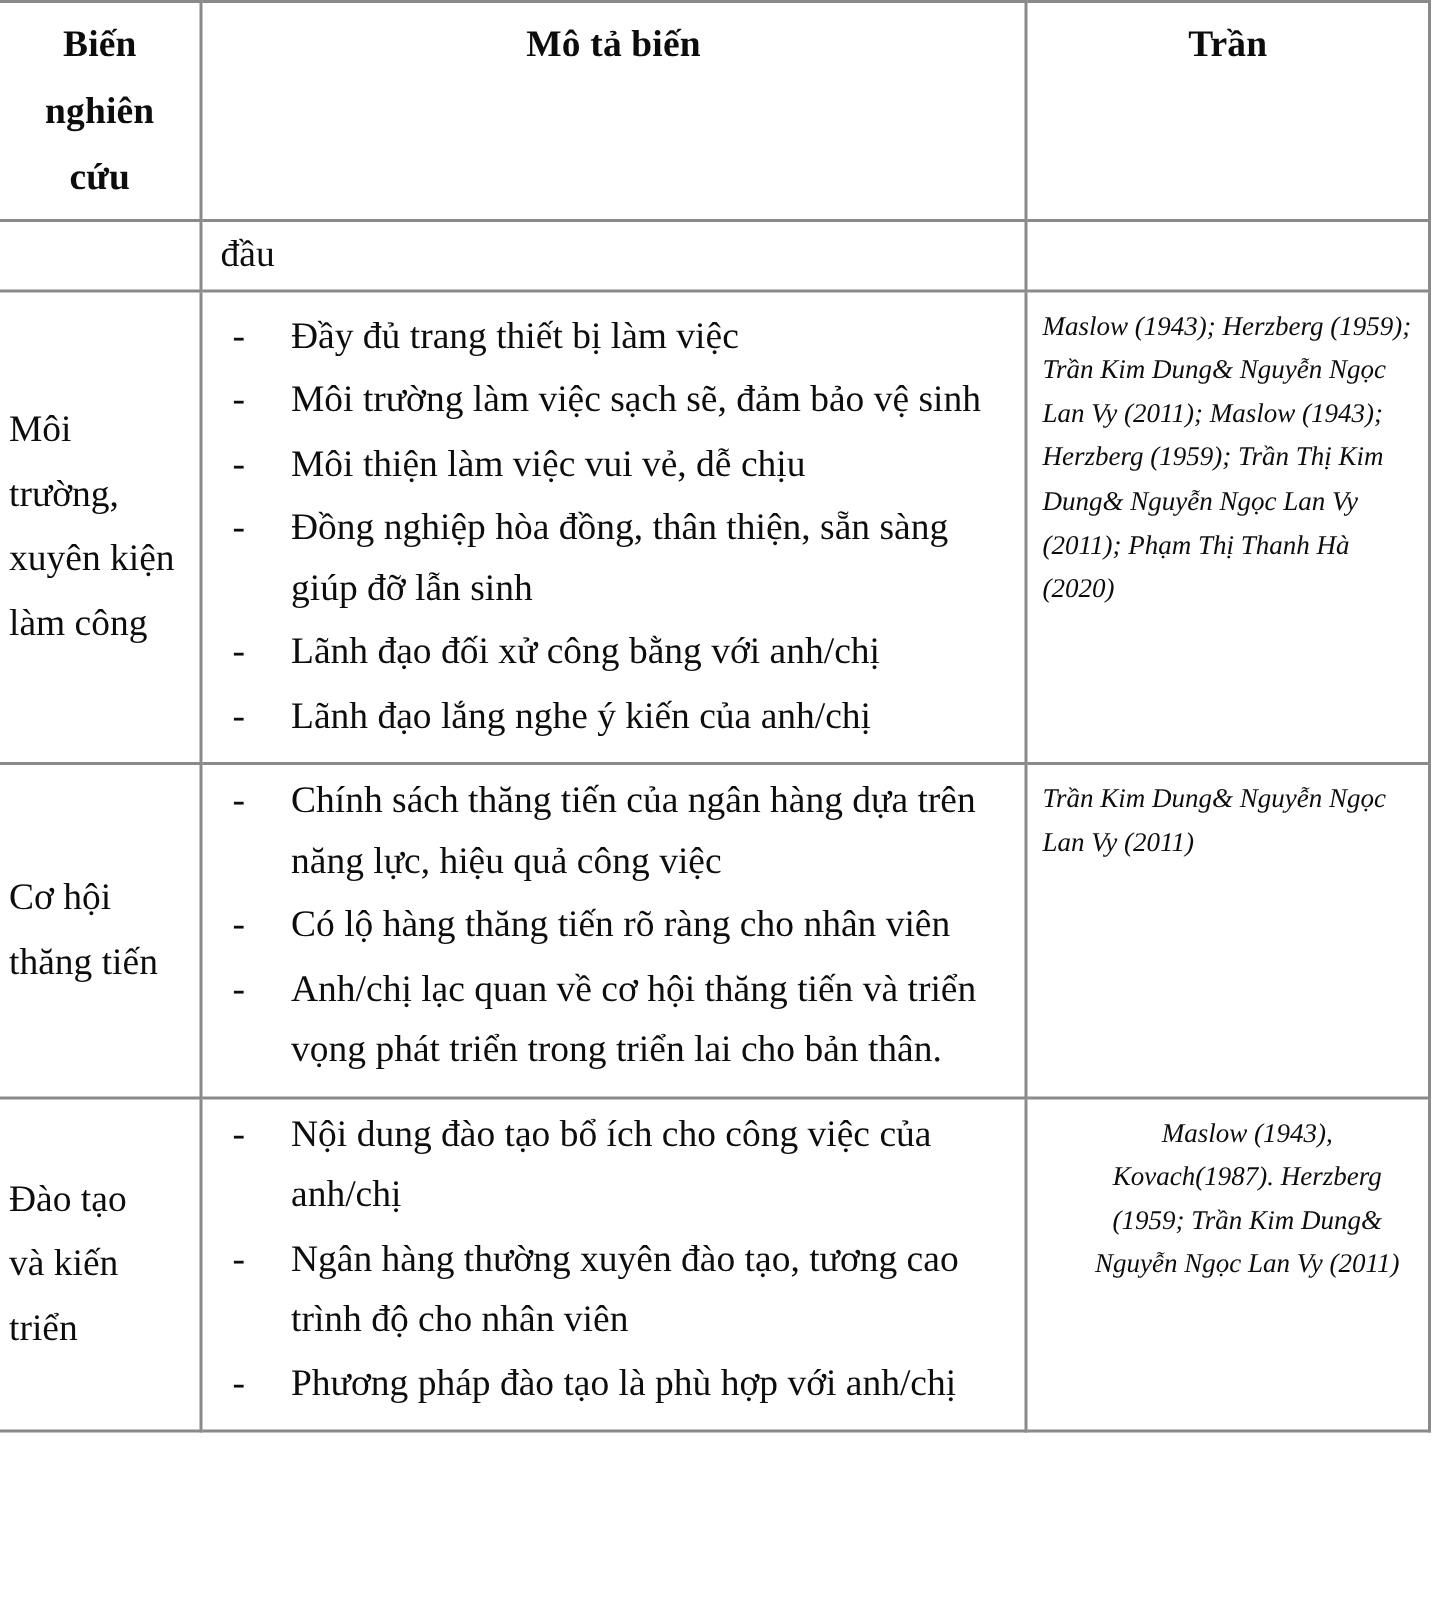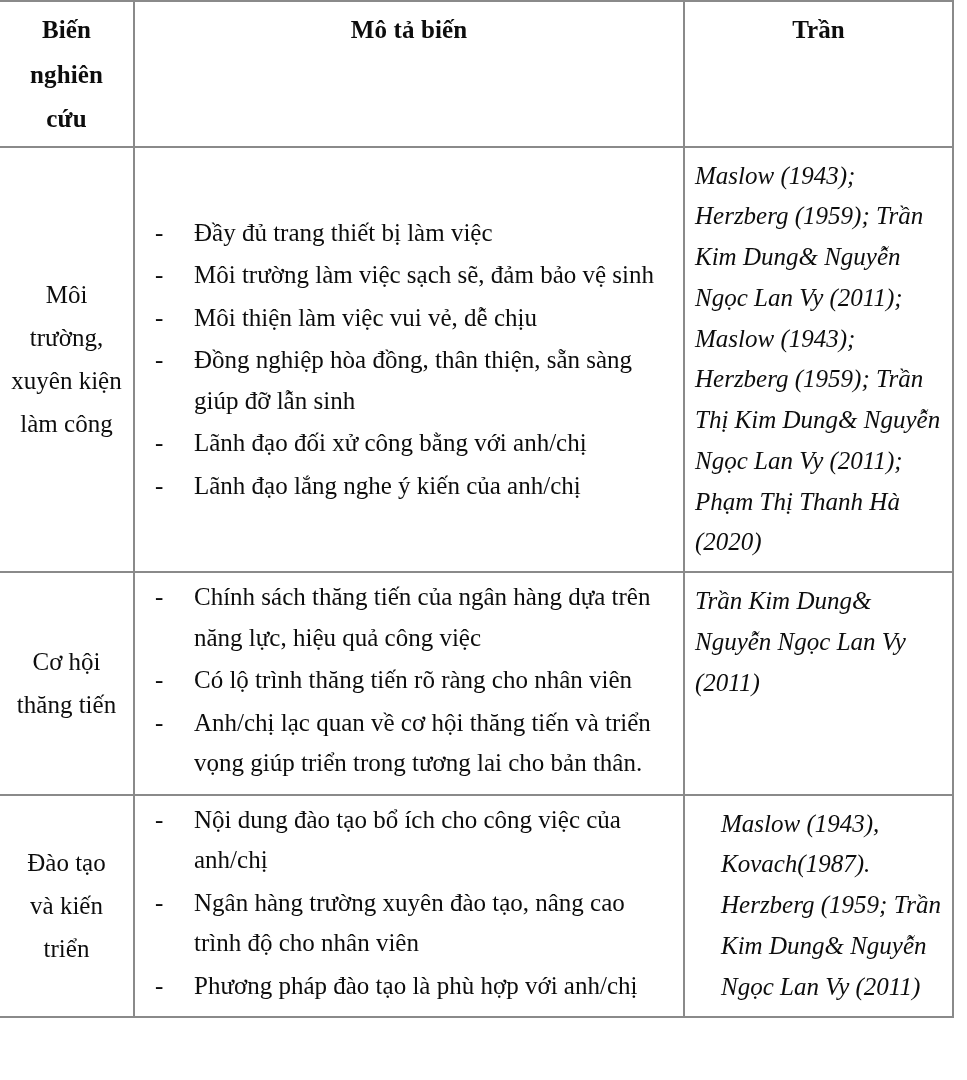--- a/index.html
+++ b/index.html
@@ -62,21 +62,21 @@
   }
   .hdr.col-var   { padding-top: 6px !important; }
   .hdr.col-desc  { vertical-align: top !important; }
   .hdr.col-src   { vertical-align: top !important; }
 
   .hdr-stack { display: block; }
   .hdr-stack span { display: block; }
 
   
   .varname {
-    text-align: center;
+    text-align: left;
     font-size: 25px;
     line-height: 1.72;
     padding: 4px 6px !important;
   }
   .varname span { display: block; white-space: nowrap; }
 
   
   .desc {
     font-size: 25px;
     line-height: 1.62;
@@ -105,27 +105,27 @@
   .plain-line {
     font-size: 25px;
     line-height: 1.4;
     padding: 4px 14px 6px 12px !important;
     vertical-align: top !important;
   }
 
   
   .src {
     font-style: italic;
-    font-size: 25px;
+    font-size: 18px;
     line-height: 1.63;
     padding: 8px 10px 8px 10px !important;
     vertical-align: top !important;
     text-align: left;
   }
-  .src.indented { padding-left: 36px !important; }
+  .src.indented { padding-left: 36px !important; text-align: center; }
 
   .empty-cell { padding: 0 !important; }
 </style>
 </head>
 <body>
 
 <div class="page">
 
   <table class="research-table">
     <colgroup>
@@ -143,20 +143,25 @@
             <span>cứu</span>
           </span>
         </th>
         <th class="hdr col-desc">Mô tả biến</th>
         <th class="hdr col-src">Trần</th>
       </tr>
     </thead>
 
     <tbody>
 
+      <tr>
+        <td class="varname col-var empty-cell"></td>
+        <td class="plain-line">đầu</td>
+        <td class="src empty-cell"></td>
+      </tr>
 
       <tr>
         <td class="varname col-var">
           <span>Môi</span>
           <span>trường,</span>
           <span>xuyên kiện</span>
           <span>làm công</span>
         </td>
         <td class="desc">
           <ul class="bullets">
@@ -172,37 +177,37 @@
       </tr>
 
       <tr>
         <td class="varname col-var">
           <span>Cơ hội</span>
           <span>thăng tiến</span>
         </td>
         <td class="desc top">
           <ul class="bullets">
             <li><span class="dash">-</span><span>Chính sách thăng tiến của ngân hàng dựa trên năng lực, hiệu quả công việc</span></li>
-            <li><span class="dash">-</span><span>Có lộ trình thăng tiến rõ ràng cho nhân viên</span></li>
-            <li><span class="dash">-</span><span>Anh/chị lạc quan về cơ hội thăng tiến và triển vọng giúp triển trong tương lai cho bản thân.</span></li>
+            <li><span class="dash">-</span><span>Có lộ hàng thăng tiến rõ ràng cho nhân viên</span></li>
+            <li><span class="dash">-</span><span>Anh/chị lạc quan về cơ hội thăng tiến và triển vọng phát triển trong triển lai cho bản thân.</span></li>
           </ul>
         </td>
         <td class="src">Trần Kim Dung&amp; Nguyễn Ngọc Lan Vy (2011)</td>
       </tr>
 
       <tr>
         <td class="varname col-var">
           <span>Đào tạo</span>
           <span>và kiến</span>
           <span>triển</span>
         </td>
         <td class="desc top">
           <ul class="bullets">
             <li><span class="dash">-</span><span>Nội dung đào tạo bổ ích cho công việc của anh/chị</span></li>
-            <li><span class="dash">-</span><span>Ngân hàng trường xuyên đào tạo, nâng cao trình độ cho nhân viên</span></li>
+            <li><span class="dash">-</span><span>Ngân hàng thường xuyên đào tạo, tương cao trình độ cho nhân viên</span></li>
             <li><span class="dash">-</span><span>Phương pháp đào tạo là phù hợp với anh/chị</span></li>
           </ul>
         </td>
         <td class="src indented">Maslow (1943), Kovach(1987). Herzberg (1959; Trần Kim Dung&amp; Nguyễn Ngọc Lan Vy (2011)</td>
       </tr>
 
     </tbody>
   </table>
 
 </div>

